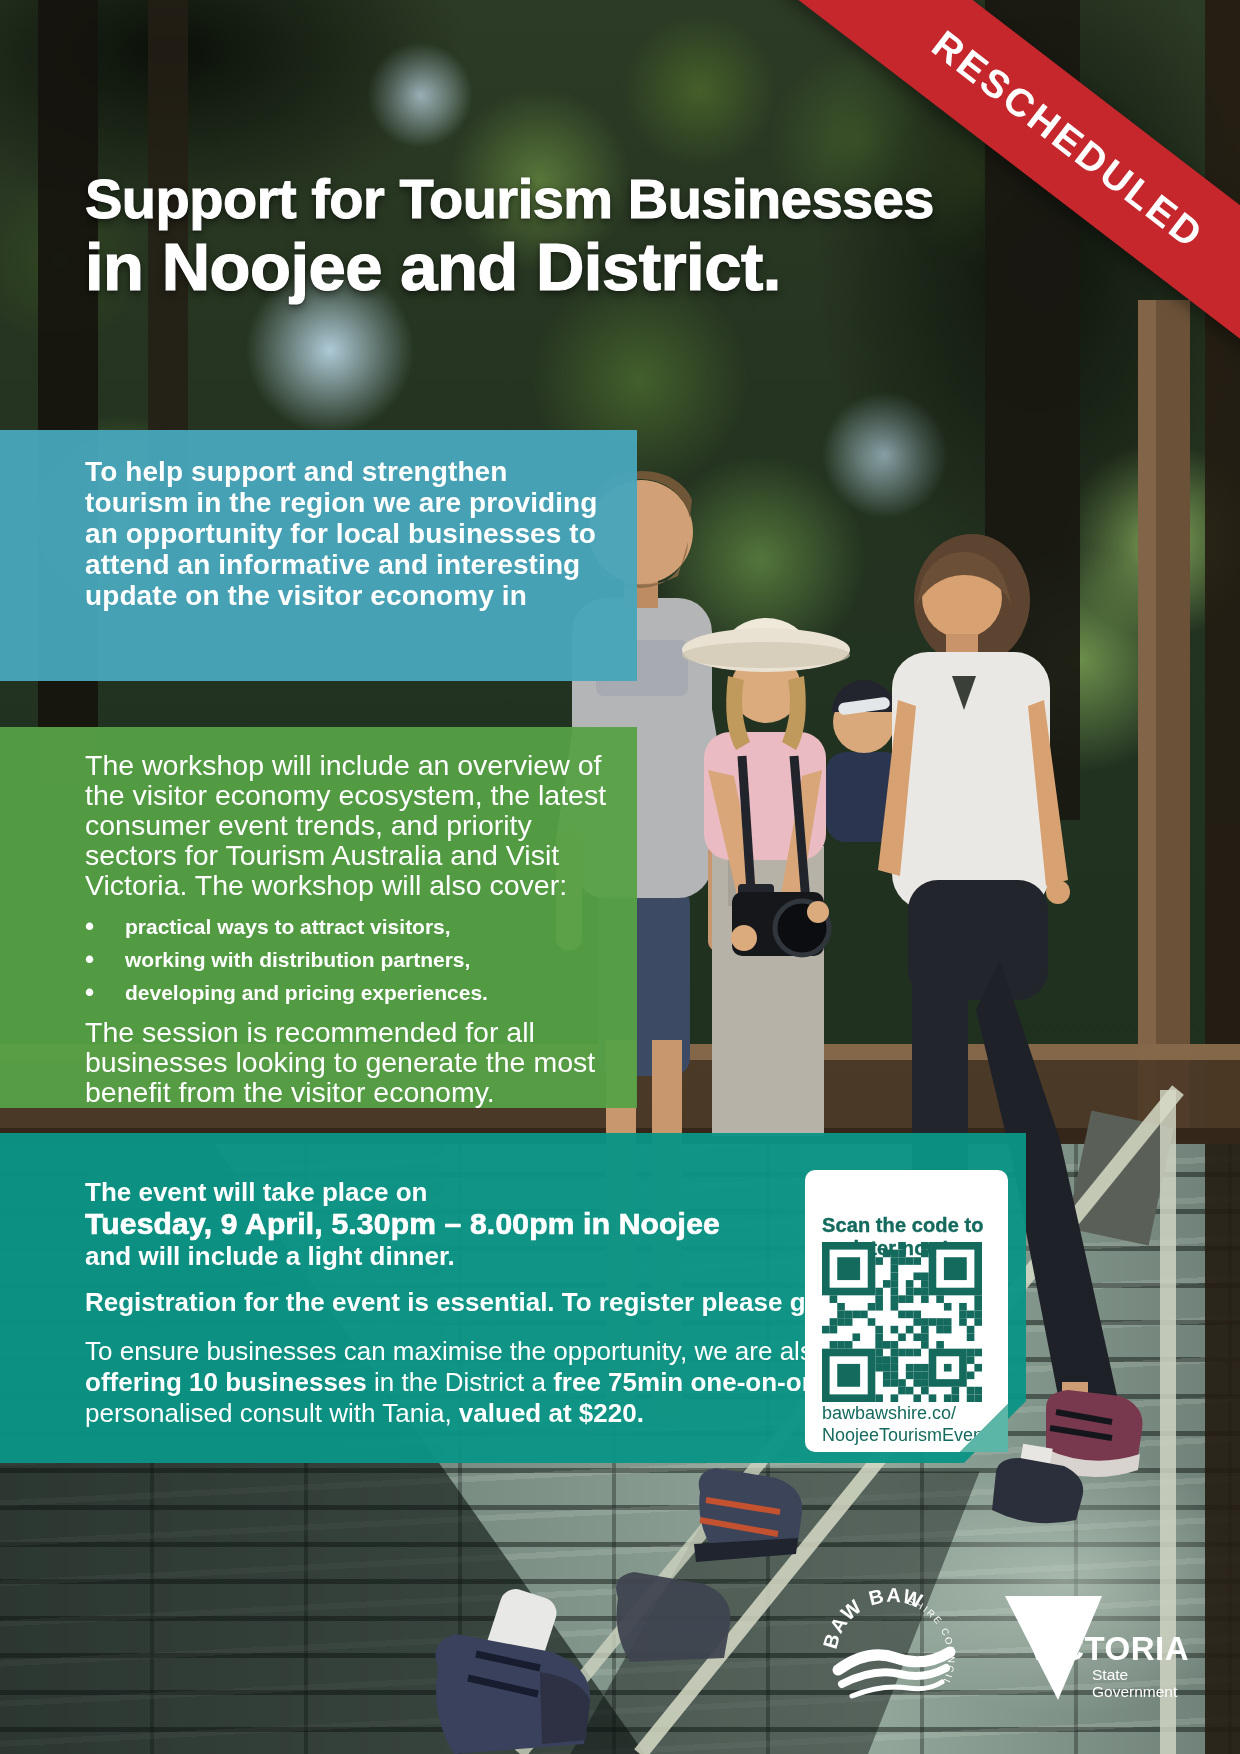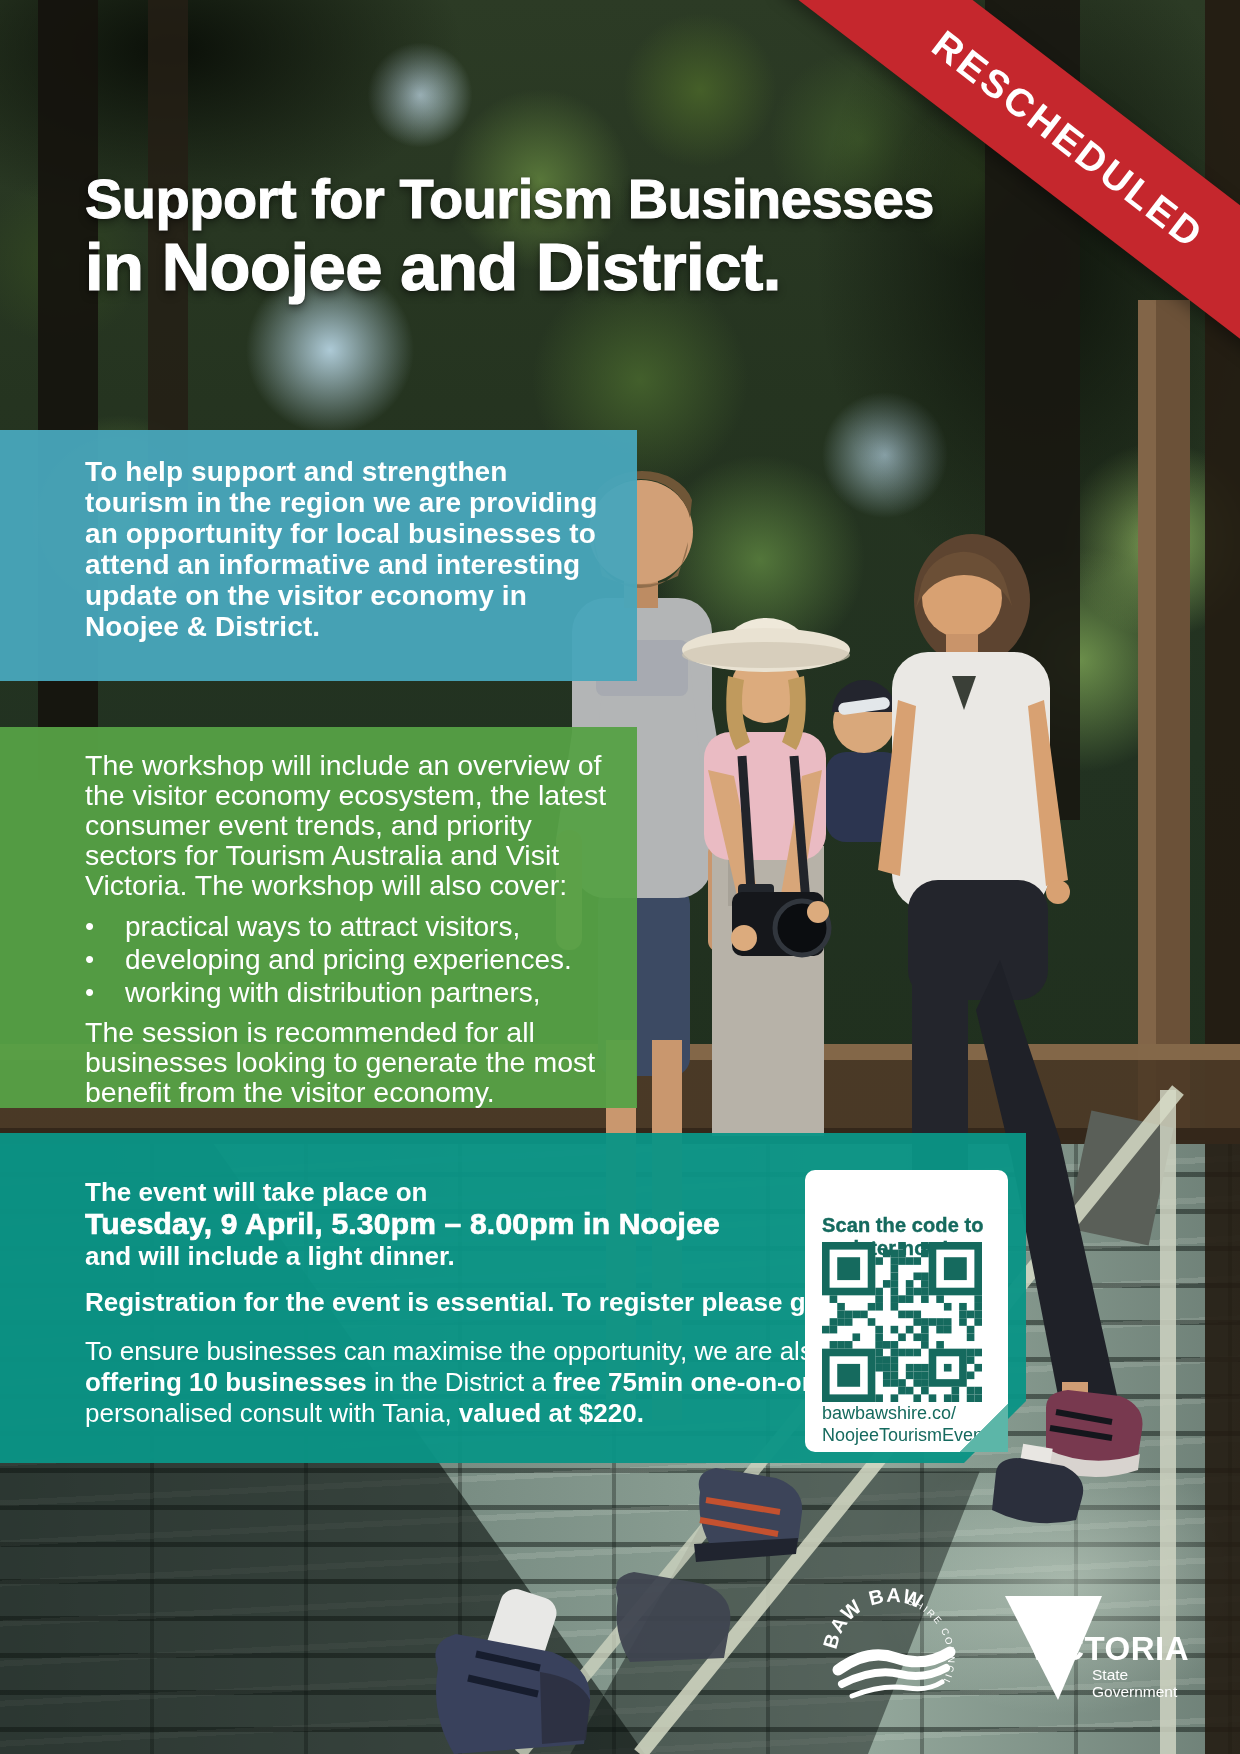--- a/index.html
+++ b/index.html
@@ -56,21 +56,21 @@
 
   
   .panel{position:absolute;left:0;color:#fff;box-sizing:border-box;}
   .panel-intro{top:430px;width:637px;height:251px;background:rgba(72,165,186,.96);
     padding:26px 20px 0 85px;}
   .tline{font-size:28px;font-weight:700;line-height:31px;letter-spacing:.1px;}
   .panel-workshop{top:727px;width:637px;height:381px;background:rgba(86,161,70,.95);
     padding:23px 14px 0 85px;}
   .gline{font-size:28.5px;font-weight:400;line-height:30px;}
   .bullets{margin-top:10px;margin-bottom:8px;}
-  .bullet-item{font-size:28px;font-weight:400;line-height:33px;position:relative;padding-left:40px;}
+  .bullet-item{font-size:21px;font-weight:700;line-height:33px;position:relative;padding-left:40px;}
   .bullet-item::before{content:"\2022";position:absolute;left:0;top:0;font-size:26px;}
   .panel-event{top:1133px;width:1026px;height:330px;background:rgba(10,148,133,.96);
     padding:44px 0 0 85px;
     clip-path:polygon(0 0,100% 0,100% 268px,964px 100%,0 100%);}
   .eline1{font-size:26px;font-weight:700;line-height:30px;}
   .eline2{font-size:30px;font-weight:700;line-height:34px;-webkit-text-stroke:.7px #fff;letter-spacing:.2px;}
   .ereg{margin-top:16px;}
   .rline{font-size:26px;font-weight:700;line-height:31px;}
   .consult{margin-top:18px;}
   .cline{font-size:26px;font-weight:400;line-height:31px;}
@@ -207,36 +207,35 @@
     <span>RESCHEDULED</span>
   </div>
 
   <div class="panel panel-intro">
     <div>
         <div class="tline">To help support and strengthen</div>
         <div class="tline">tourism in the region we are providing</div>
         <div class="tline">an opportunity for local businesses to</div>
         <div class="tline">attend an informative and interesting</div>
         <div class="tline">update on the visitor economy in</div>
-        <div class="tline">Noojee &amp; District.</div>
       </div>
   </div>
 
   <div class="panel panel-workshop">
     <div>
         <div class="gline">The workshop will include an overview of</div>
         <div class="gline">the visitor economy ecosystem, the latest</div>
         <div class="gline">consumer event trends, and priority</div>
         <div class="gline">sectors for Tourism Australia and Visit</div>
         <div class="gline">Victoria. The workshop will also cover:</div>
       </div>
     <div class="bullets">
         <div class="bullet-item">practical ways to attract visitors,</div>
+        <div class="bullet-item">working with distribution partners,</div>
         <div class="bullet-item">developing and pricing experiences.</div>
-        <div class="bullet-item">working with distribution partners,</div>
       </div>
     <div>
         <div class="gline">The session is recommended for all</div>
         <div class="gline">businesses looking to generate the most</div>
         <div class="gline">benefit from the visitor economy.</div>
       </div>
   </div>
 
   <div class="panel panel-event">
     <div class="eline1">The event will take place on</div>

